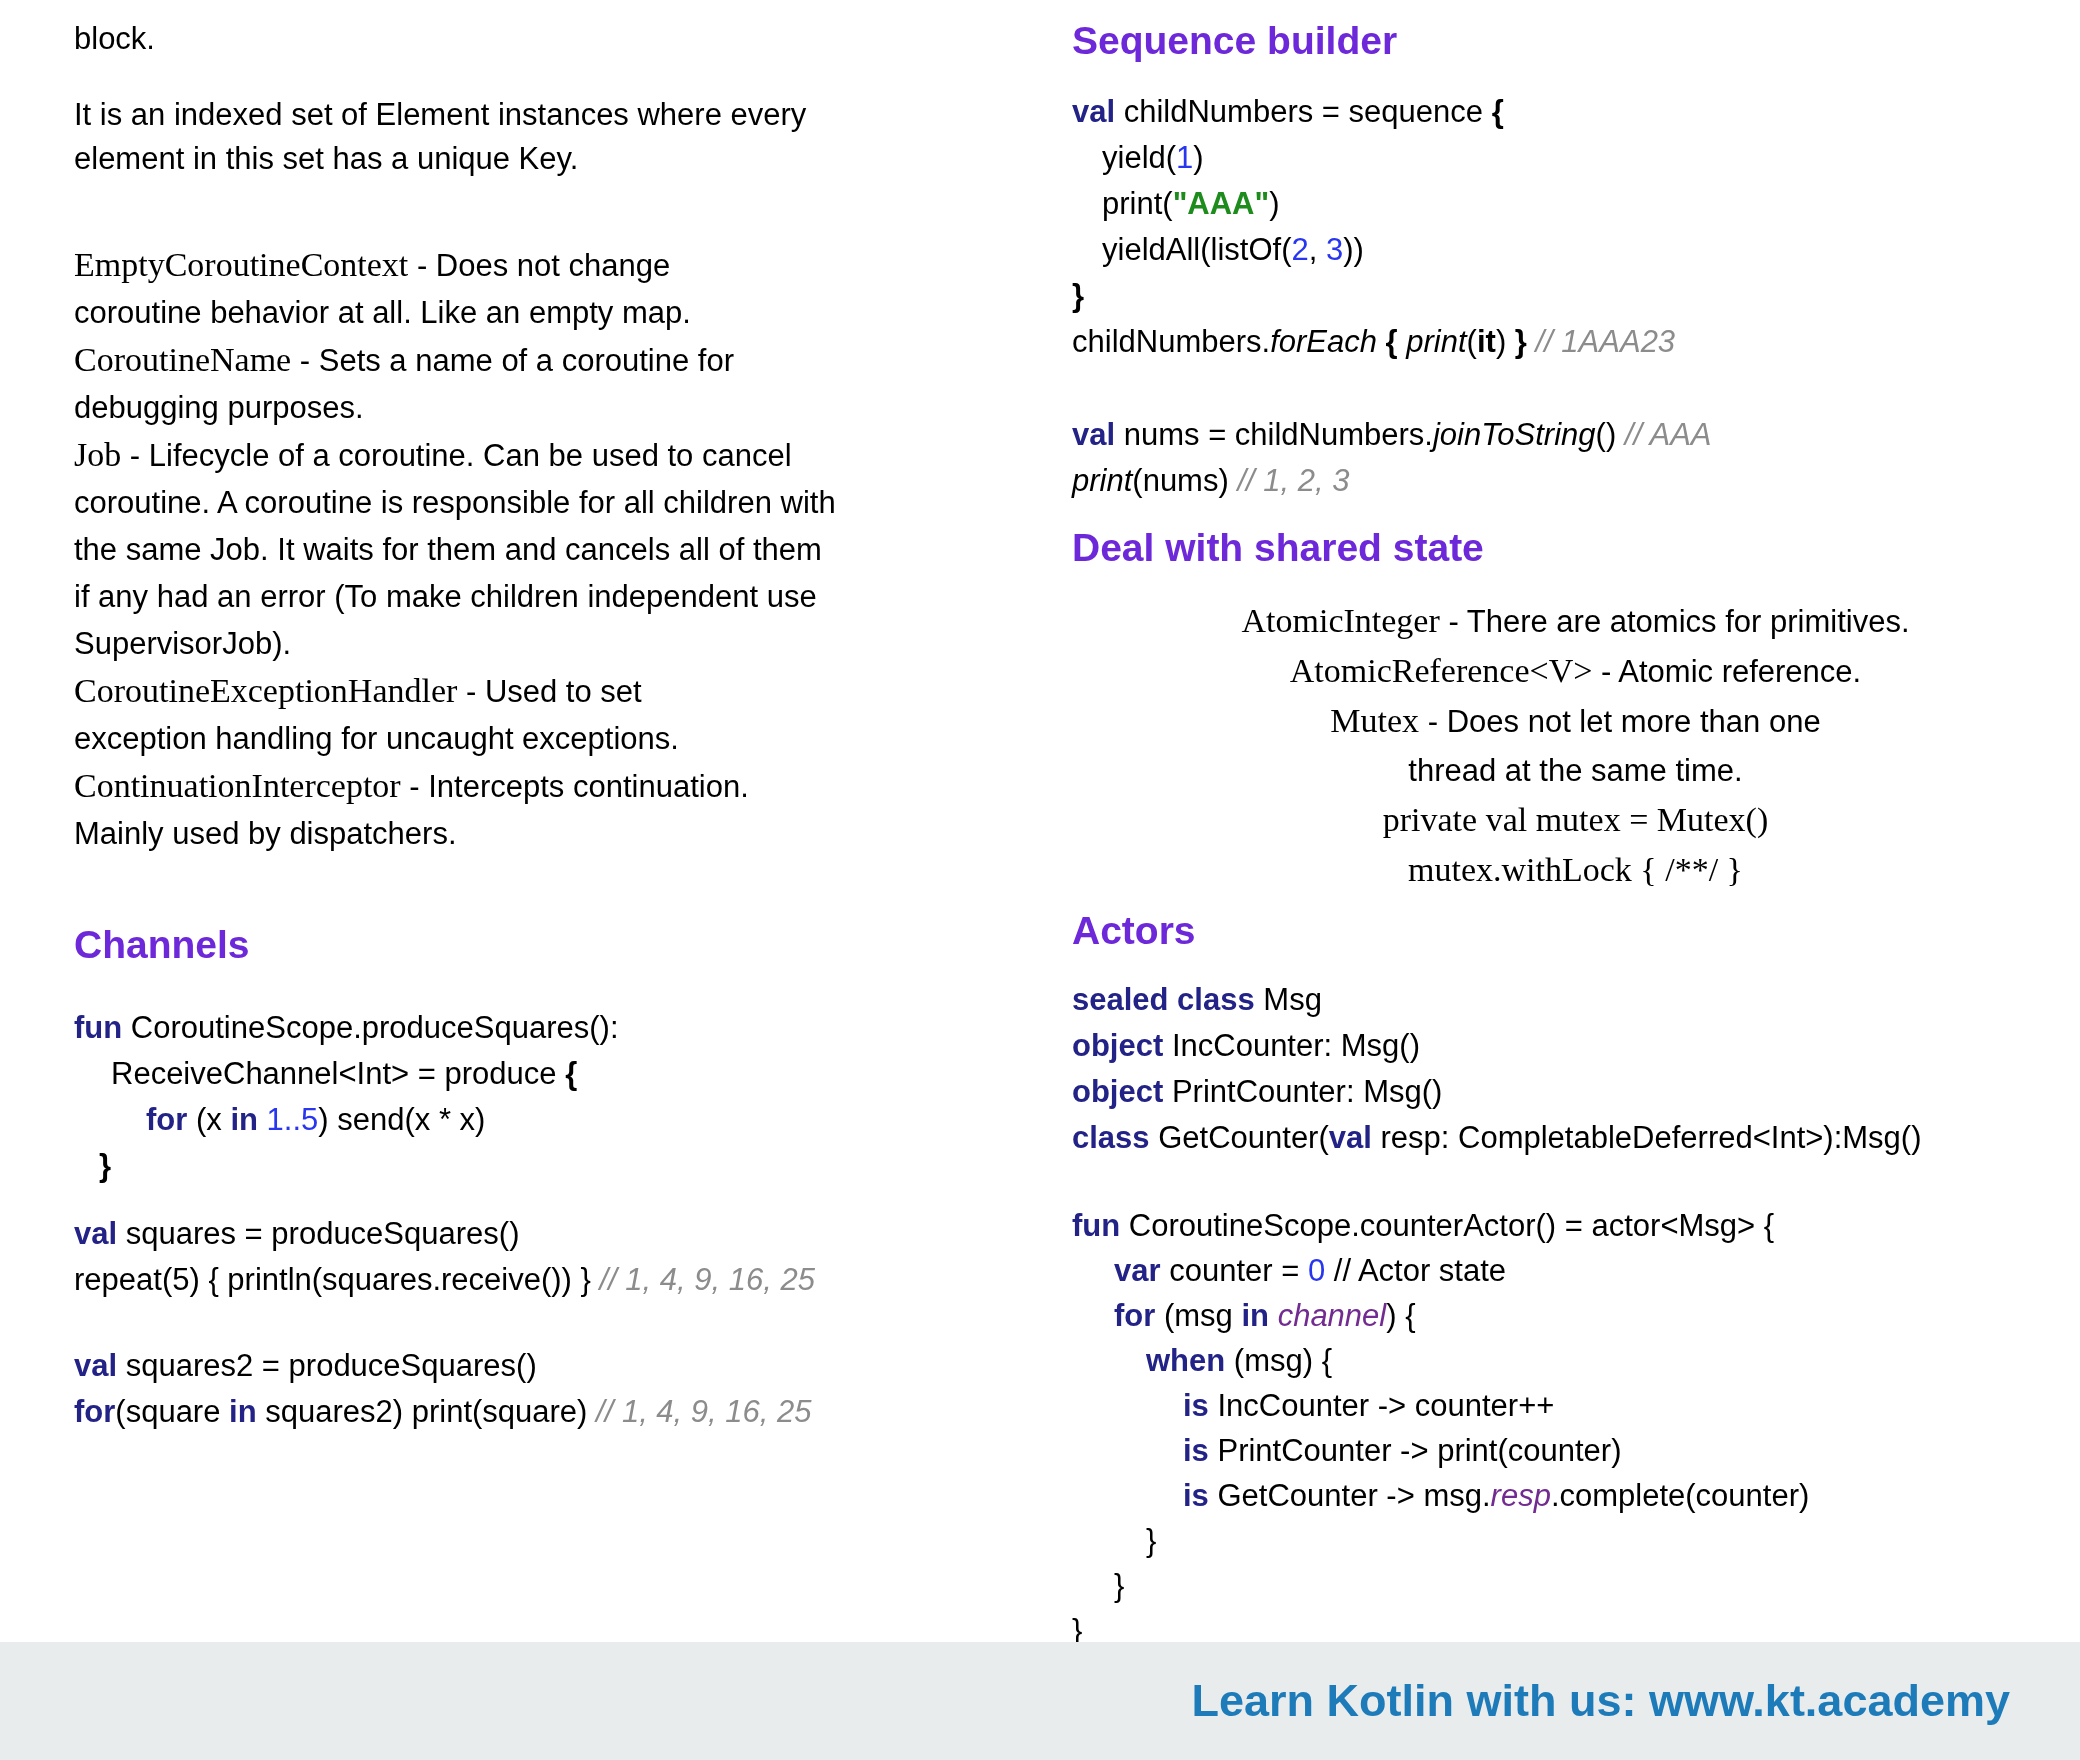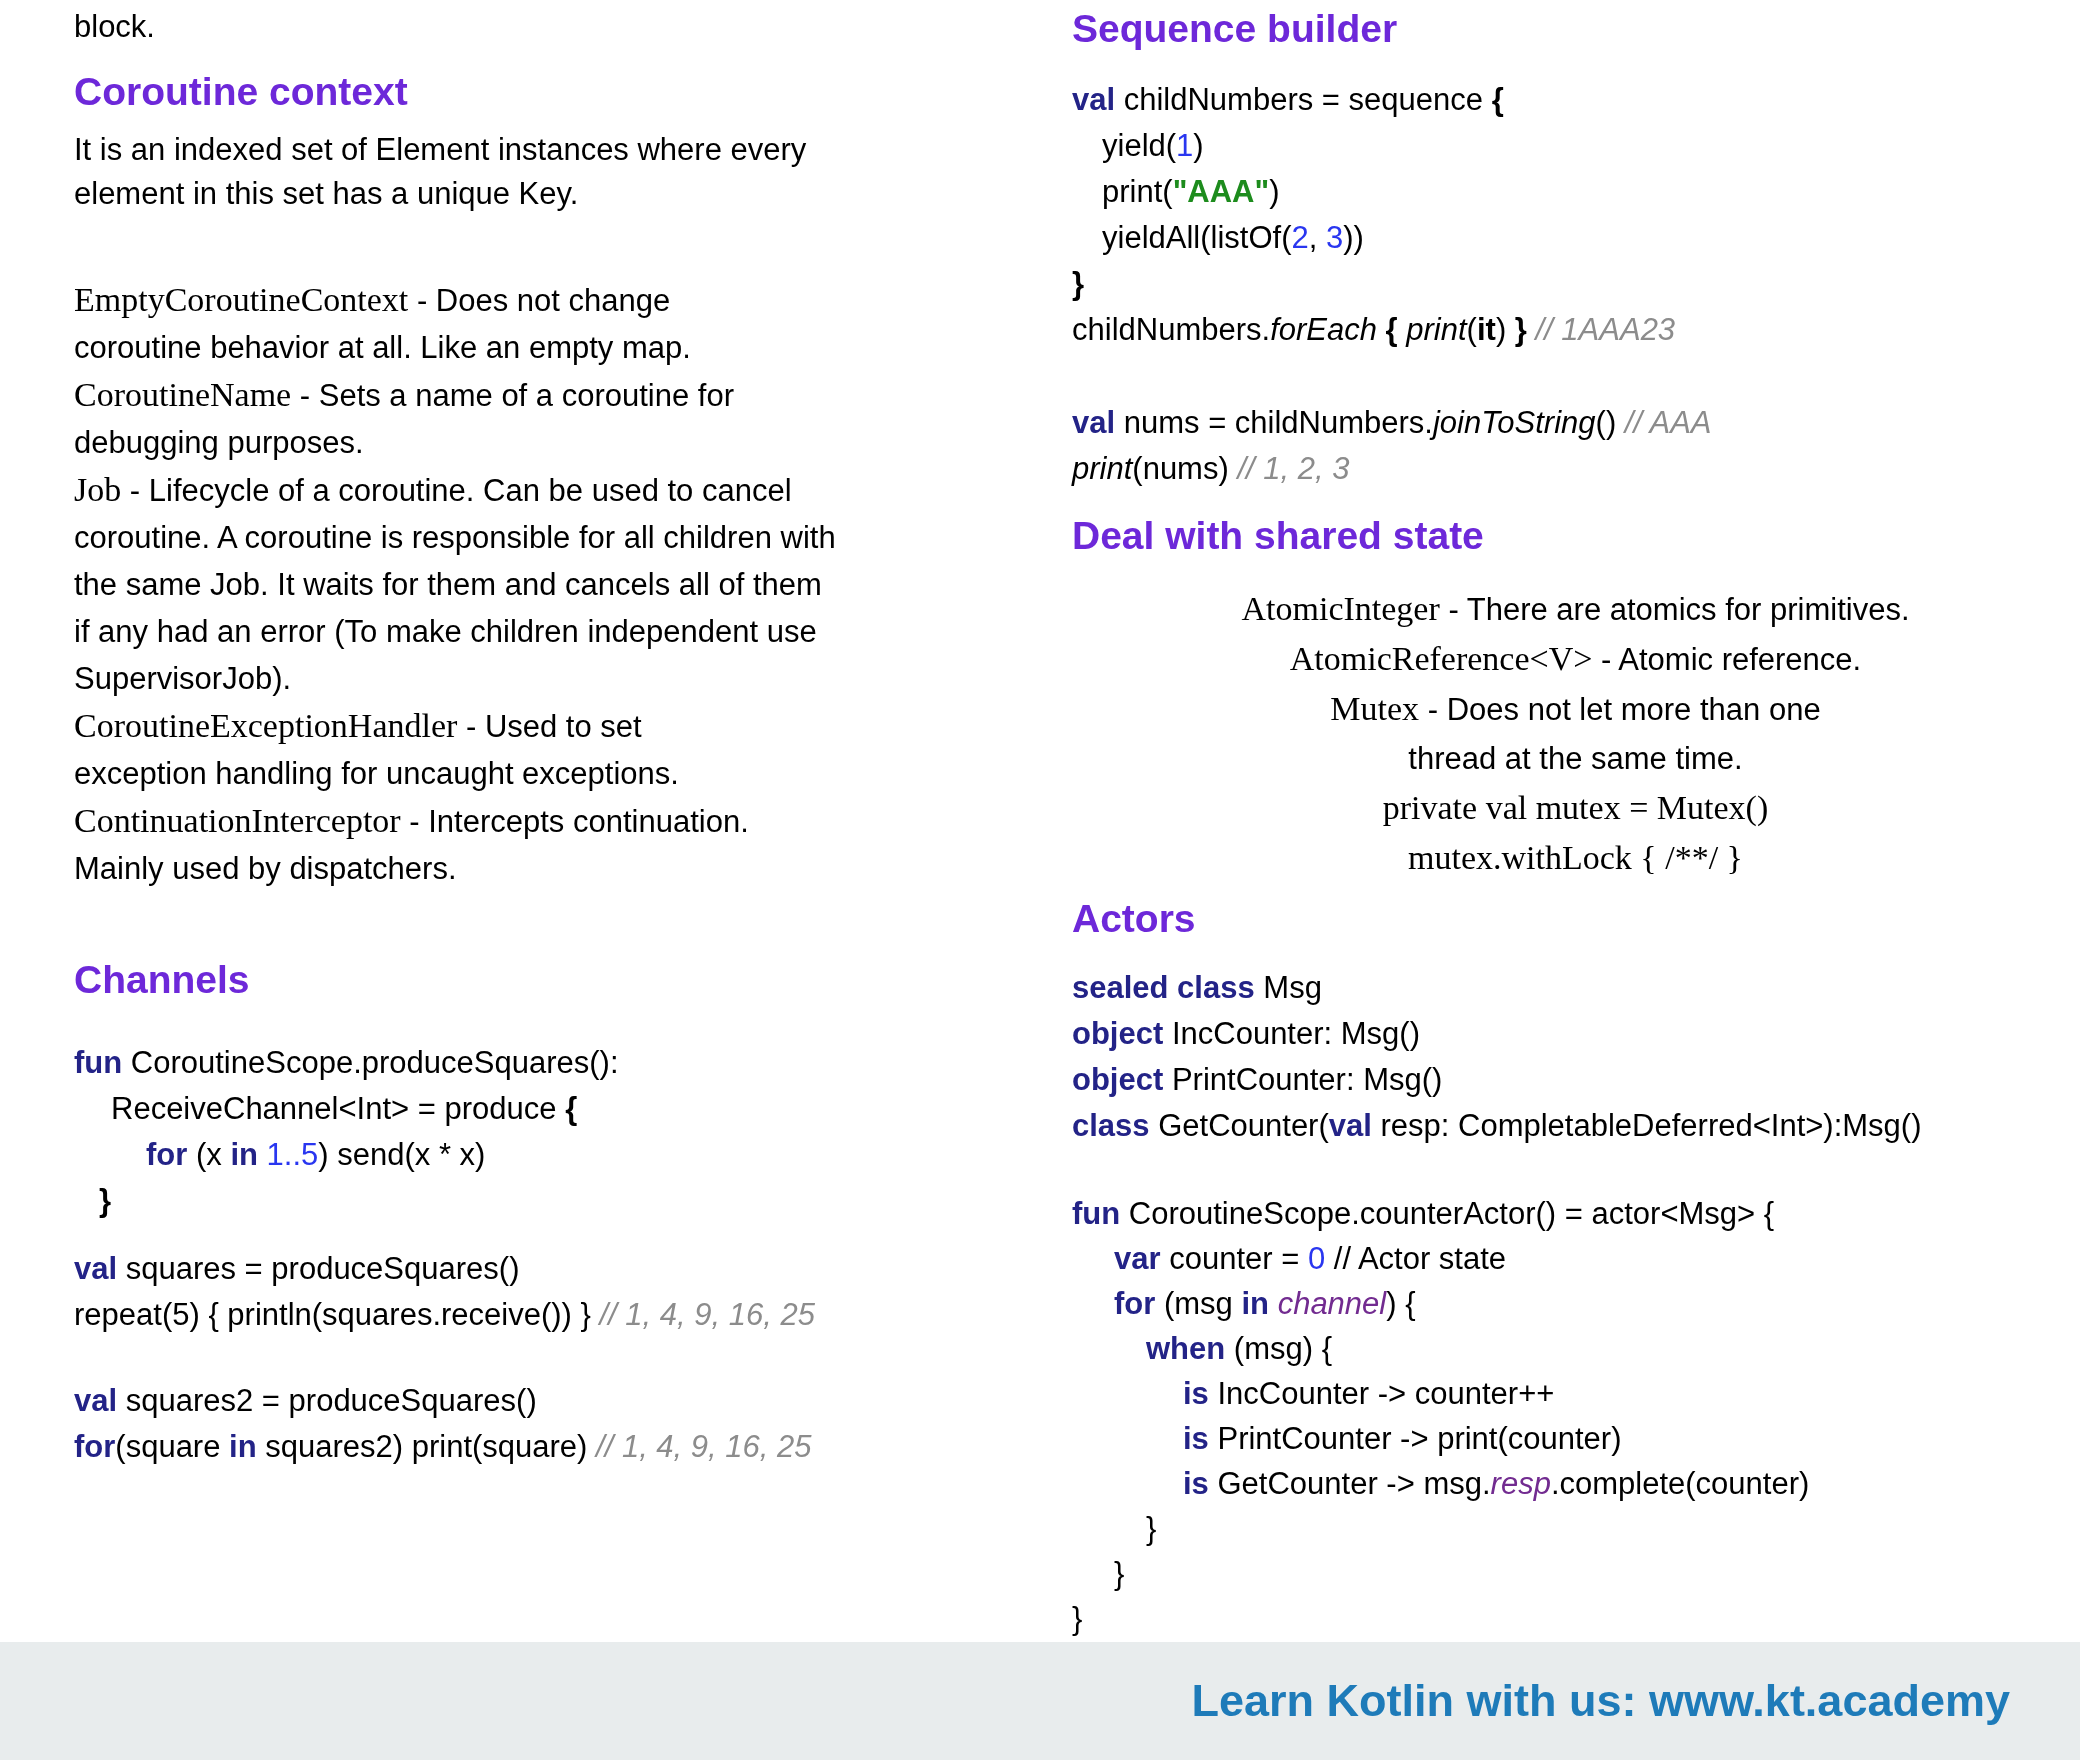--- a/index.html
+++ b/index.html
@@ -10,21 +10,21 @@
   body {
     position: relative;
     width: 2081px;
     height: 1760px;
     overflow: hidden;
     font-family: "Liberation Sans", sans-serif;
     color: #000000;
   }
   .column {
     position: absolute;
-    top: 0;
+    top: 12px;
   }
   #left-column  { left: 74px;   width: 990px; padding-top: 5px; }
   #right-column { left: 1072px; width: 1007px; padding-top: 5px; }
 
   .heading {
     color: #6d28d9;
     font-size: 39px;
     font-weight: 600;
     line-height: 47px;
     white-space: pre;
@@ -65,21 +65,20 @@
   }
 </style>
 </head>
 <body>
 
 <div id="left-column" class="column">
     <div class="lines" style="line-height: 44px;">
       <div class="line"><span class="sg-d">block.</span></div>
     </div>
     <div style="height: 18.5px;"></div>
-    <div class="heading">Coroutine context</div>
     <div style="height: 13.4px;"></div>
     <div class="lines" style="line-height: 44px;">
       <div class="line"><span class="sg-d">It is an indexed set of Element instances where every</span></div>
       <div class="line"><span class="sg-d">element in this set has a unique Key.</span></div>
     </div>
     <div style="height: 60px;"></div>
     <div class="lines" style="line-height: 47px;">
       <div class="line"><span class="sg-m">EmptyCoroutineContext</span><span class="sg-d"> - Does not change</span></div>
       <div class="line"><span class="sg-d">coroutine behavior at all. Like an empty map.</span></div>
       <div class="line"><span class="sg-m">CoroutineName</span><span class="sg-d"> - Sets a name of a coroutine for</span></div>

